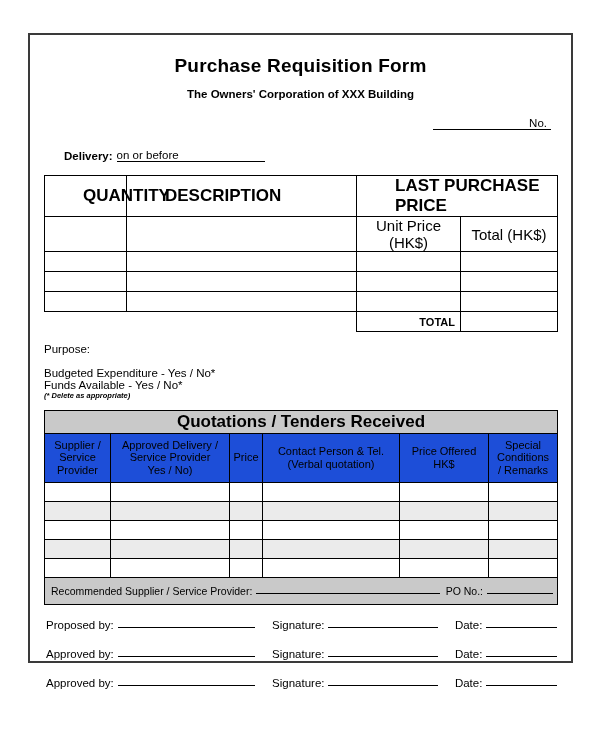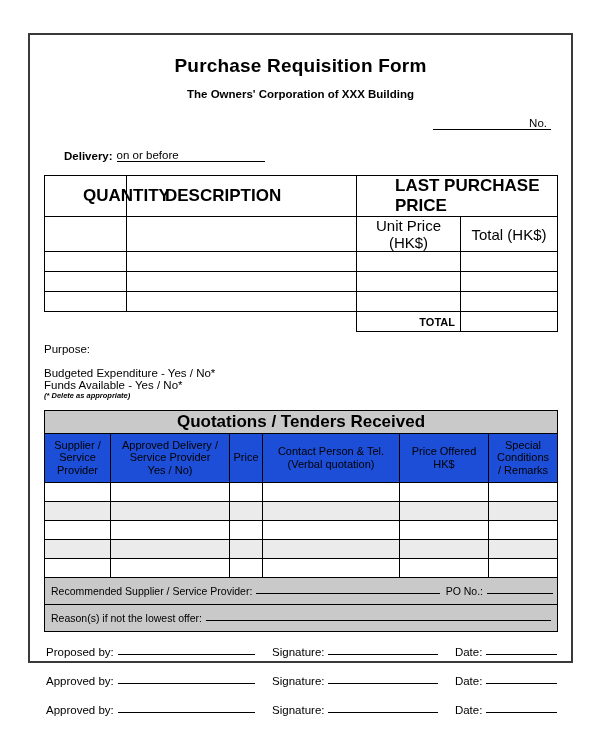--- a/index.html
+++ b/index.html
@@ -365,28 +365,20 @@
         <tr>
           <td class="foot" colspan="6">
             <span class="foot-inner">
               <span class="foot-lbl">Recommended Supplier / Service Provider:</span>
               <span class="rule rule-rec"></span>
               <span class="foot-lbl">PO No.:</span>
               <span class="rule rule-po"></span>
             </span>
           </td>
         </tr>
-        <tr>
-          <td class="foot" colspan="6">
-            <span class="foot-inner">
-              <span class="foot-lbl">Reason(s) if not the lowest offer:</span>
-              <span class="rule rule-reason"></span>
-            </span>
-          </td>
-        </tr>
       </tbody>
     </table>
 
     <div class="sign-block">
       <div class="sign-row">
         <span class="s-lbl">Proposed by:</span>
         <span class="rule rule-name"></span>
         <span class="s-gap"></span>
         <span class="s-lbl">Signature:</span>
         <span class="rule rule-sig"></span>

